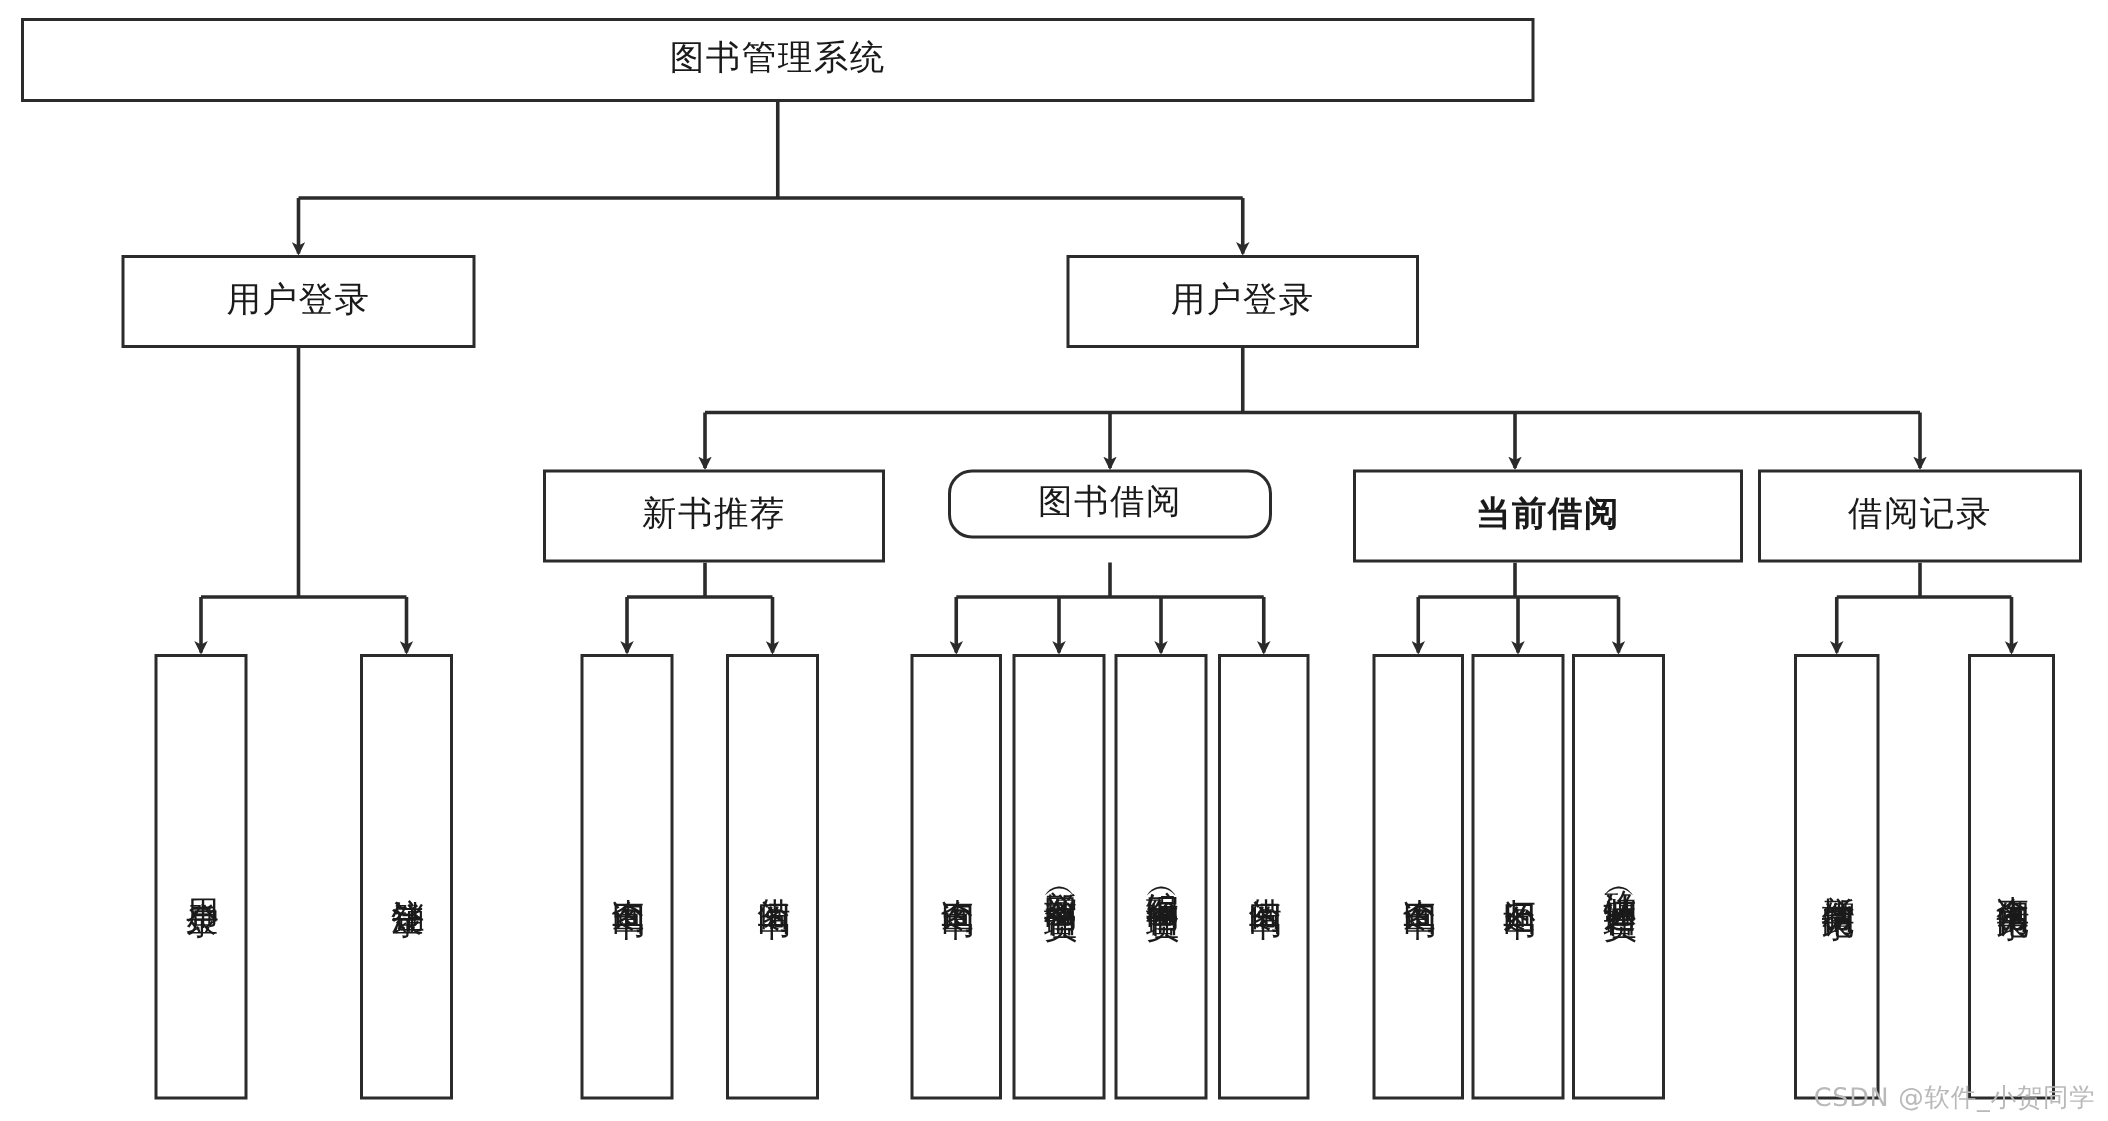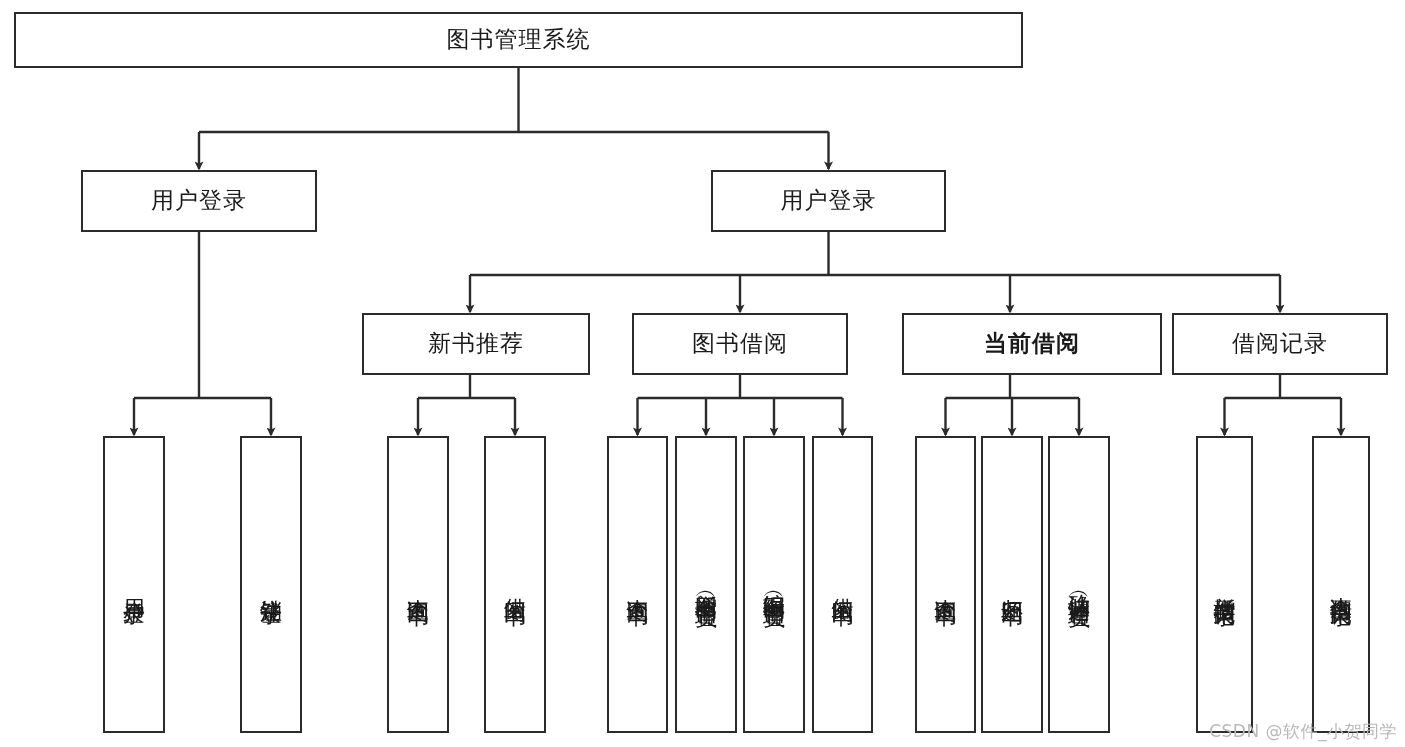--- a/index.html
+++ b/index.html
@@ -124,21 +124,21 @@
   </div>
 
   <div class="node horizontal" style="left: 711px; top: 170px; width: 235px; height: 62px;">
     <span class="label">用户登录</span>
   </div>
 
   <div class="node horizontal" style="left: 362px; top: 313px; width: 228px; height: 62px;">
     <span class="label">新书推荐</span>
   </div>
 
-  <div class="node horizontal" style="left: 632px; top: 313px; width: 216px; height: 62px;">
+  <div class="node horizontal" style="left: 632px; top: 313px; width: 216px; height: 46px; border-radius: 16px;">
     <span class="label">图书借阅</span>
   </div>
 
   <div class="node horizontal" style="left: 902px; top: 313px; width: 260px; height: 62px; font-weight: bold;">
     <span class="label">当前借阅</span>
   </div>
 
   <div class="node horizontal" style="left: 1172px; top: 313px; width: 216px; height: 62px;">
     <span class="label">借阅记录</span>
   </div>

